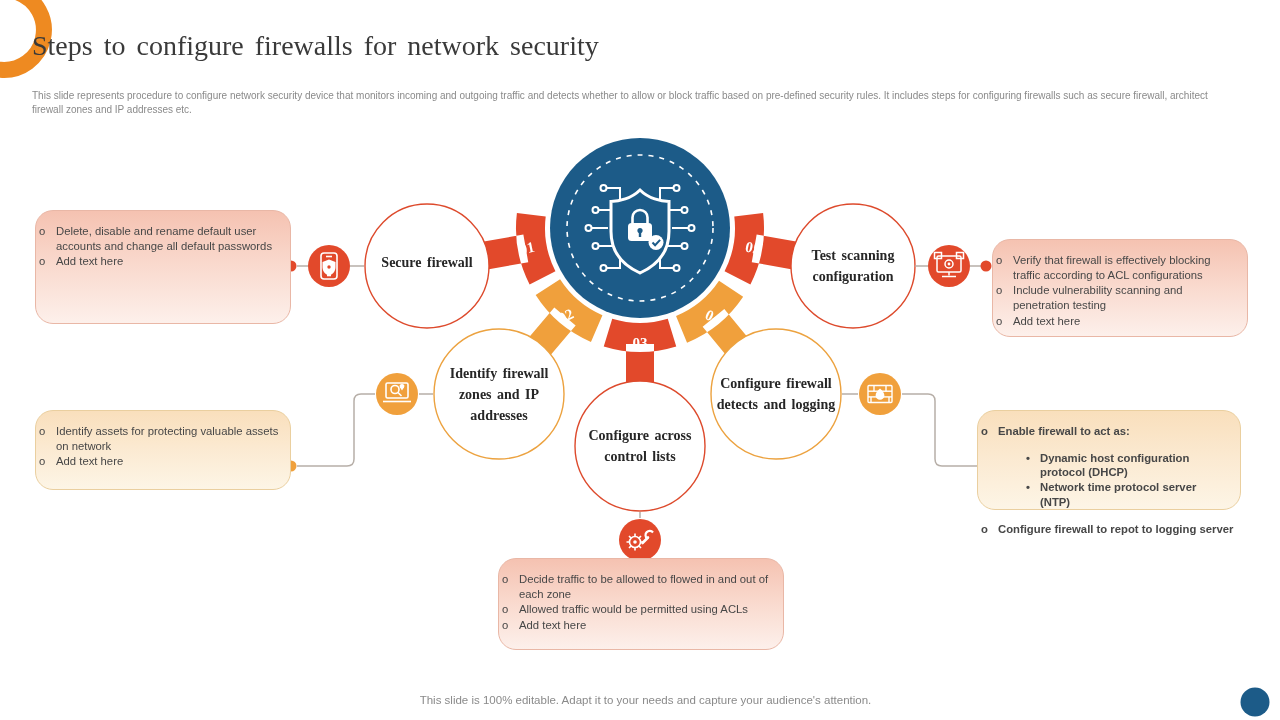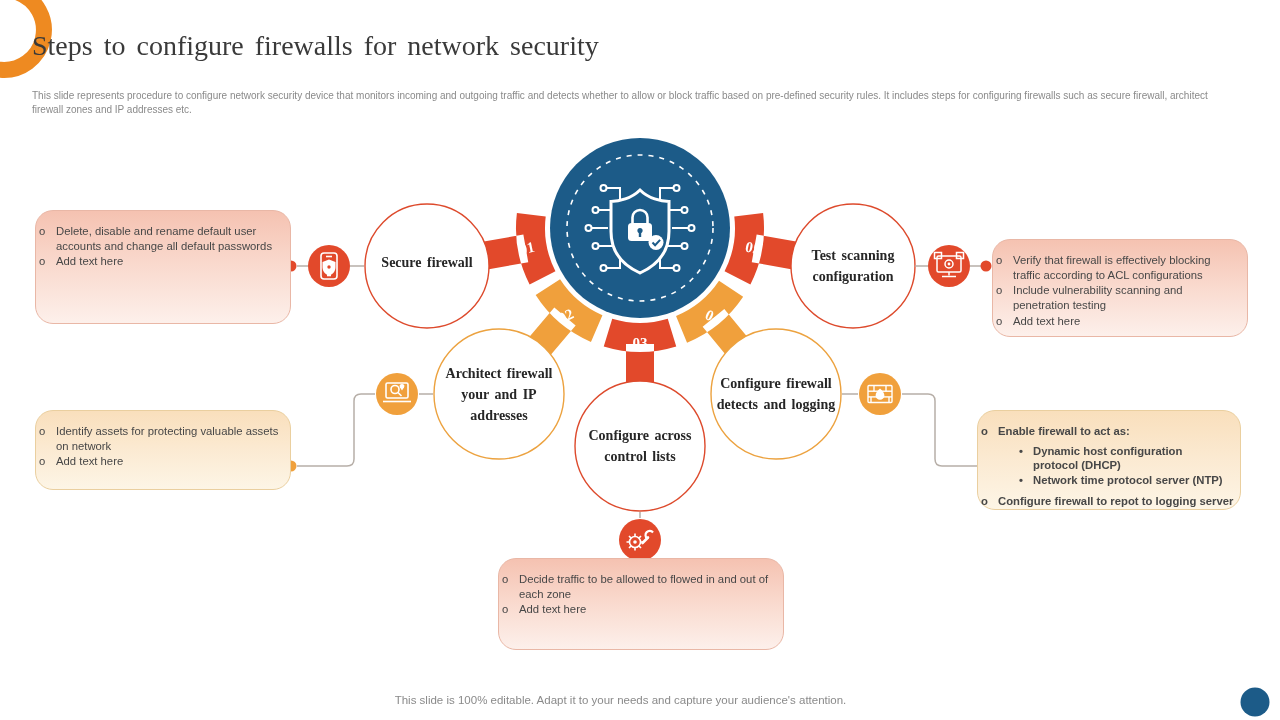--- a/index.html
+++ b/index.html
@@ -33,27 +33,27 @@
              border:1px solid #eacf9f;}
   #box-tl{left:35px;top:210px;width:256px;height:114px;}
   #box-bl{left:35px;top:410px;width:256px;height:80px;}
   #box-tr{left:992px;top:211px;width:256px;height:98px;margin-top:28px;}
   #box-br{left:977px;top:410px;width:264px;height:100px;font-weight:bold;}
   #box-bc{left:498px;top:558px;width:286px;height:92px;}
 
   ul.bullets{list-style:none;margin:0;padding:0;font-size:11.3px;color:#474747;line-height:1.3;}
   ul.bullets>li{display:flex;margin-bottom:1px;}
   ul.bullets>li::before{content:"o";flex:0 0 17px;text-align:left;padding-left:3px;}
-  ul.sub{list-style:none;margin:5px;padding:0 0 0 14px;font-size:11.3px;color:#474747;line-height:1.3;}
+  ul.sub{list-style:none;margin:12px;padding:0 0 0 14px;font-size:11.3px;color:#474747;line-height:1.3;}
   ul.sub>li{display:flex;}
   ul.sub>li::before{content:"\2022";flex:0 0 14px;padding-left:2px;}
   .li-wrap{flex:1 1 auto;}
   .nowrap .li-text{white-space:nowrap;}
 
-  #footer{left:0;top:694px;width:1241px;text-align:center;font-size:11.5px;color:#8a8a8a;}
+  #footer{left:0;top:694px;width:1241px;text-align:center;font-size:11.5px;color:#8a8a8a;padding-left:25px;}
 </style>
 </head>
 <body>
 
 <svg id="diagram" class="abs" viewBox="0 0 1280 720" xmlns="http://www.w3.org/2000/svg">
 
   <path d="M17.7 -7.6 A40 40 0 0 1 0.5 69.8" fill="none" stroke="#ee8a21" stroke-width="16" stroke-linecap="round"></path>
   <circle cx="1255" cy="702" r="14.5" fill="#1c5b88"></circle>
 
   <g>
@@ -191,21 +191,21 @@
       <line x1="942" y1="276.5" x2="956" y2="276.5"></line>
     </g>
     <circle cx="949" cy="264" r="1.4" fill="#ffffff"></circle>
   </g>
 </svg>
 
 <div id="title" class="abs">Steps to configure firewalls for network security</div>
 <div id="subtitle" class="abs">This slide represents procedure to configure network security device that monitors incoming and outgoing traffic and detects whether to allow or block traffic based on pre-defined security rules. It includes steps for configuring firewalls such as secure firewall, architect firewall zones and IP addresses etc.</div>
 
 <div id="s1" class="abs step-label">Secure firewall</div>
-<div id="s2" class="abs step-label">Architect firewall your and IP addresses</div>
+<div id="s2" class="abs step-label">Identify firewall zones and IP addresses</div>
 <div id="s3" class="abs step-label">Configure across control lists</div>
 <div id="s4" class="abs step-label">Configure firewall detects and logging</div>
 <div id="s5" class="abs step-label">Test scanning configuration</div>
 
 <div id="box-tl" class="abs box pink">
   <ul class="bullets">
     <li>
         <span class="li-wrap li-text">Delete, disable and rename default user accounts and change all default passwords</span>
       </li>
     <li>
@@ -259,18 +259,21 @@
       </li>
   </ul>
 </div>
 
 <div id="box-bc" class="abs box pink">
   <ul class="bullets">
     <li>
         <span class="li-wrap li-text">Decide traffic to  be allowed to flowed in and out of each zone</span>
       </li>
     <li>
+        <span class="li-wrap li-text">Allowed traffic would be permitted using ACLs</span>
+      </li>
+    <li>
         <span class="li-wrap li-text">Add text here</span>
       </li>
   </ul>
 </div>
 
 <div id="footer" class="abs">This slide is 100% editable. Adapt it to your needs and capture your audience's attention.</div>
 
 </body></html>

